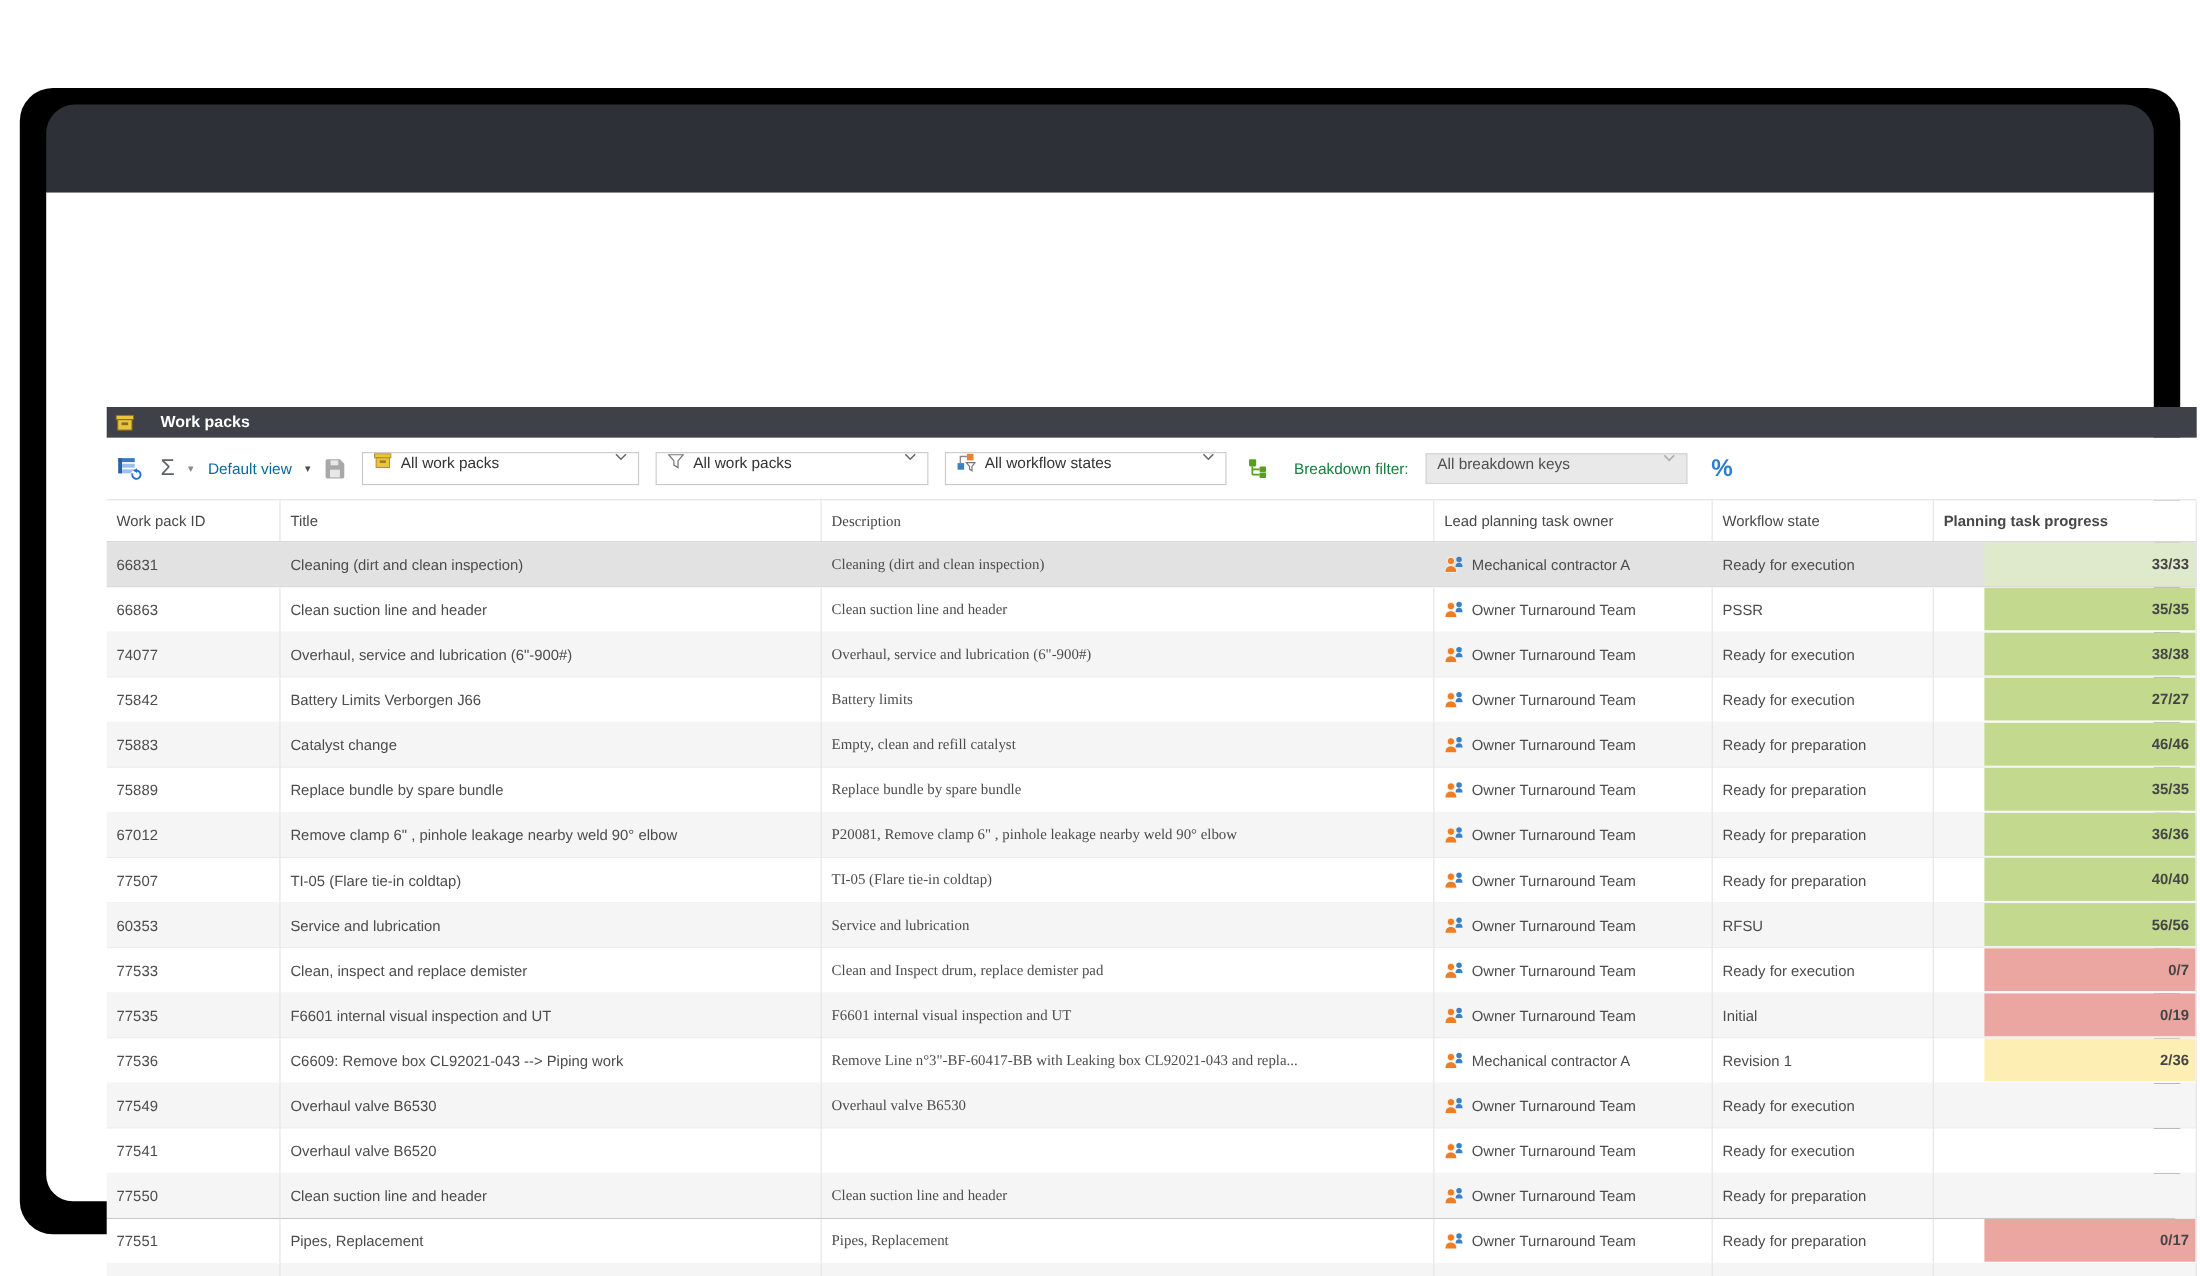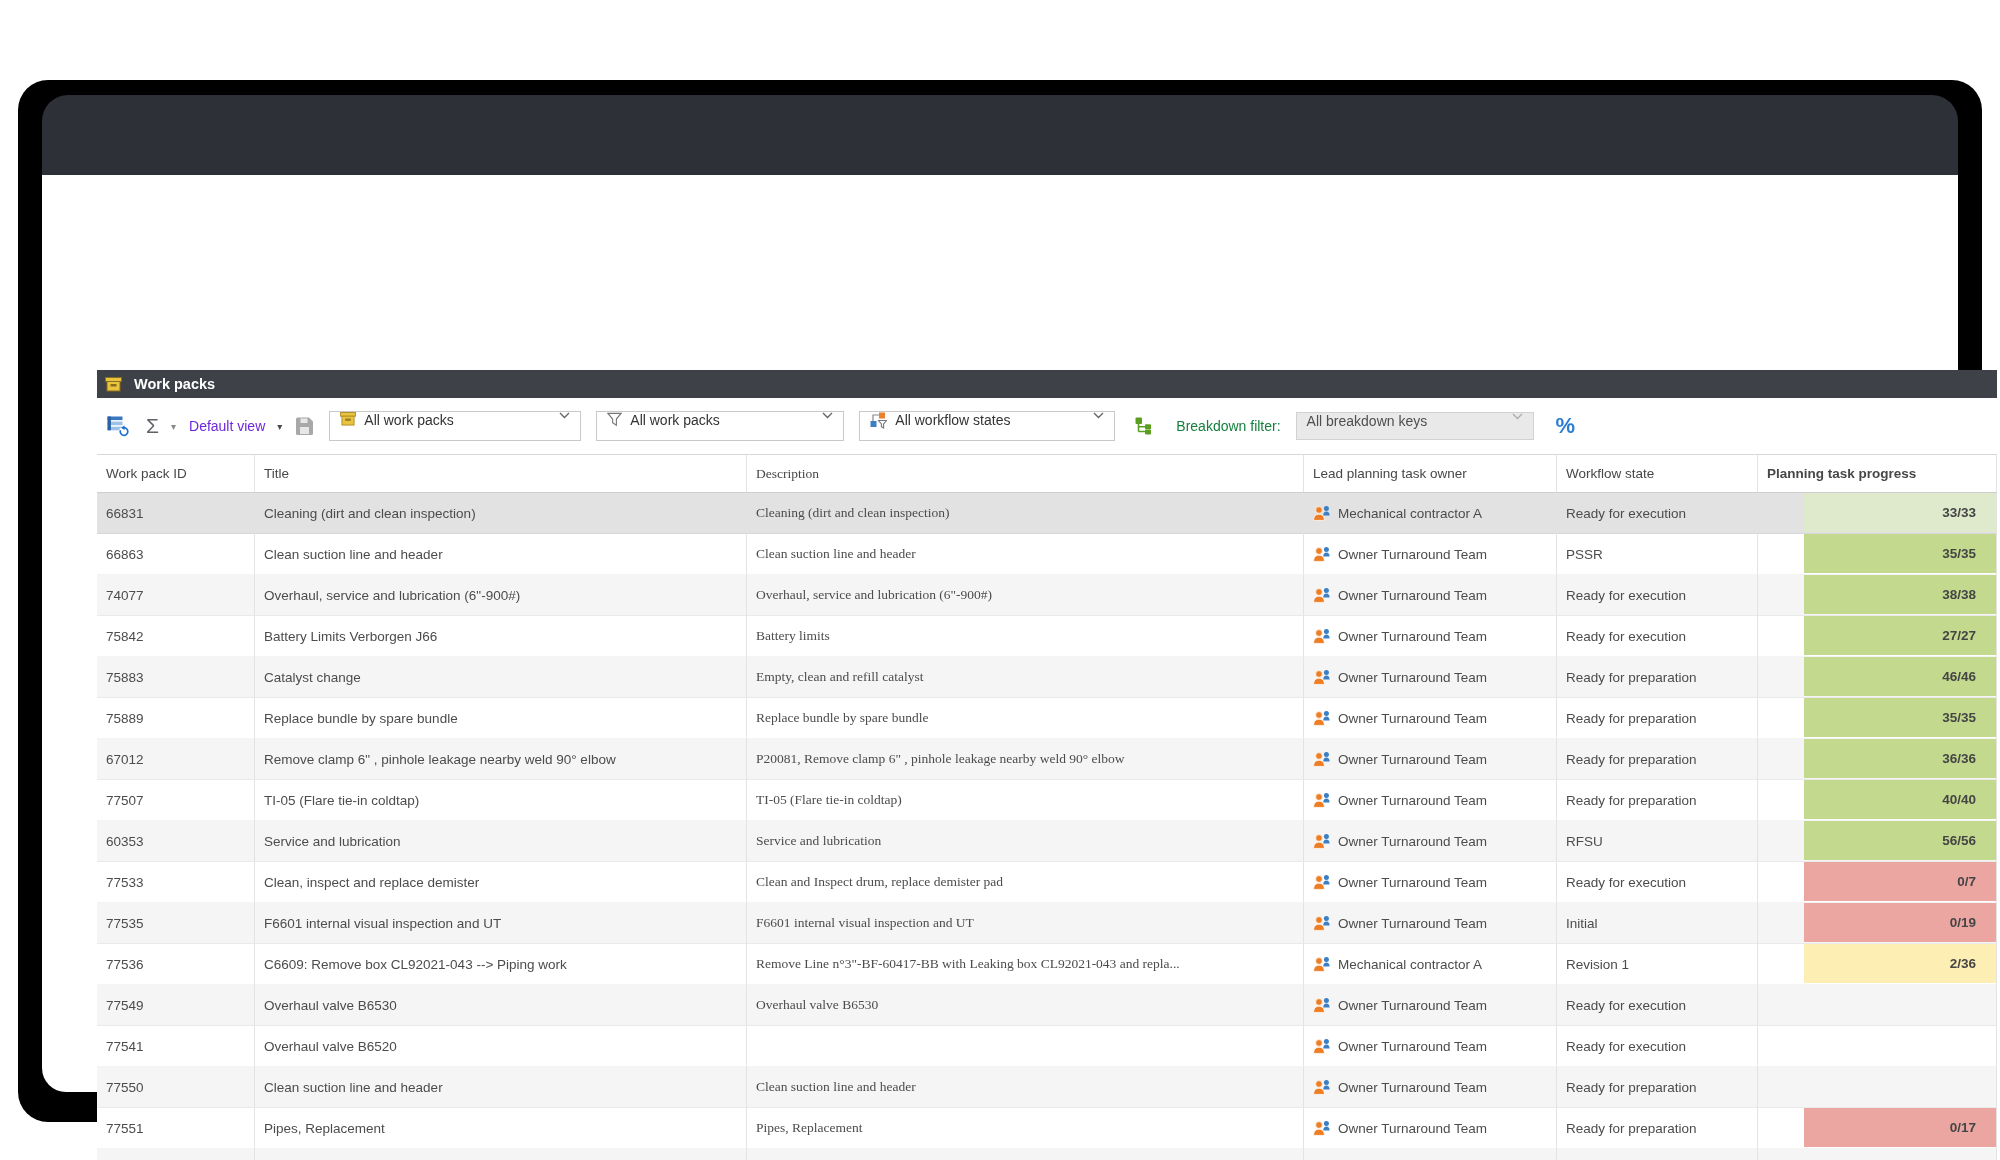--- a/index.html
+++ b/index.html
@@ -19,31 +19,31 @@
   .brand-name { font-size: 31px; font-weight: bold; color: #ee7d23; letter-spacing: 0.5px; margin-left: 6px; }
 
   .url-pill { position: absolute; left: 626px; top: 115px; width: 758px; height: 33px;
     background: #6d747c; border-radius: 17px; }
   .win-dots { position: absolute; right: 88px; top: 122px; display: flex; gap: 16px; align-items: center; }
   .win-dot { width: 17px; height: 17px; border-radius: 50%; }
 
   
   .panel { position: absolute; left: 55px; top: 195px; width: 1900px; }
   .panel-titlebar { height: 28px; background: #3e4147; display: flex; align-items: center;
-    padding-left: 8px; gap: 12px; }
+    padding-left: 8px; gap: 24px; }
   .panel-title { color: #ffffff; font-size: 14.5px; font-weight: bold; }
 
   
   .toolbar { height: 57px; background: #fff; border-bottom: 1px solid #d8d8d8;
     display: flex; align-items: center; padding-left: 10px; }
   .tb-icon { display: inline-flex; align-items: center; justify-content: center; }
   .sigma { font-size: 21px; color: #5f6368; margin-left: 16px; }
   .mini-caret { font-size: 10px; color: #8a8a8a; margin-left: 12px; }
   .mini-caret.dark { color: #4a4a4a; }
-  .tb-label { font-size: 14px; color: #6d28d9; margin-left: 13px; }
+  .tb-label { font-size: 14px; color: #0369a1; margin-left: 13px; }
   .save { margin-left: 13px; }
   .select { height: 30px; border: 1px solid #c9c9c9; background: #fff; display: flex;
     align-items: flex-start; padding: 0 10px; margin-left: 15px; }
   .select .sel-text { font-size: 14px; color: #333; margin-left: 8px; flex: 1; }
   .select.disabled { background: #e9e9e9; border-color: #d2d2d2; height: 28px; }
   .select.disabled .sel-text { color: #4f4f4f; margin-left: 0; }
   .w-pack { width: 252px; }
   .w-filter { width: 248px; }
   .w-flow { width: 256px; }
   .w-breakdown { width: 238px; }
@@ -58,21 +58,21 @@
   .grid-body .row { display: flex; height: 41px; background: #fff; }
   .grid-body .row.stripe { background: #f5f5f5; }
   .grid-body .row.selected { background: #e2e2e2; }
   .cell { display: flex; align-items: center; padding-left: 9px; font-size: 13.5px;
     color: #4c4c4c; border-right: 1px solid #e3e3e3; border-bottom: 1px solid rgba(0,0,0,0.045);
     white-space: nowrap; overflow: hidden; }
   .c0 { width: 158px; } .c1 { width: 492px; } .c2 { width: 557px; font-family: Liberation Serif, serif; }
   .c3 { width: 253px; gap: 7px; } .c4 { width: 201px; } .c5 { width: 239px; font-weight: bold; }
   .cell.c5 { padding: 0; position: relative; }
   .progress-fill { position: absolute; left: 0; right: 0; top: 0; bottom: 1.5px;
-    display: flex; align-items: center; justify-content: flex-end; padding-right: 20px;
+    display: flex; align-items: center; justify-content: flex-end; padding-right: 6px;
     font-size: 13.5px; color: #454545; margin-left: 46px; }
   .owner-label { overflow: hidden; text-overflow: ellipsis; }
 </style>
 </head>
 <body>
 
 <div class="device-frame"></div>
 
 <div class="app-titlebar">
   <div class="brand">

